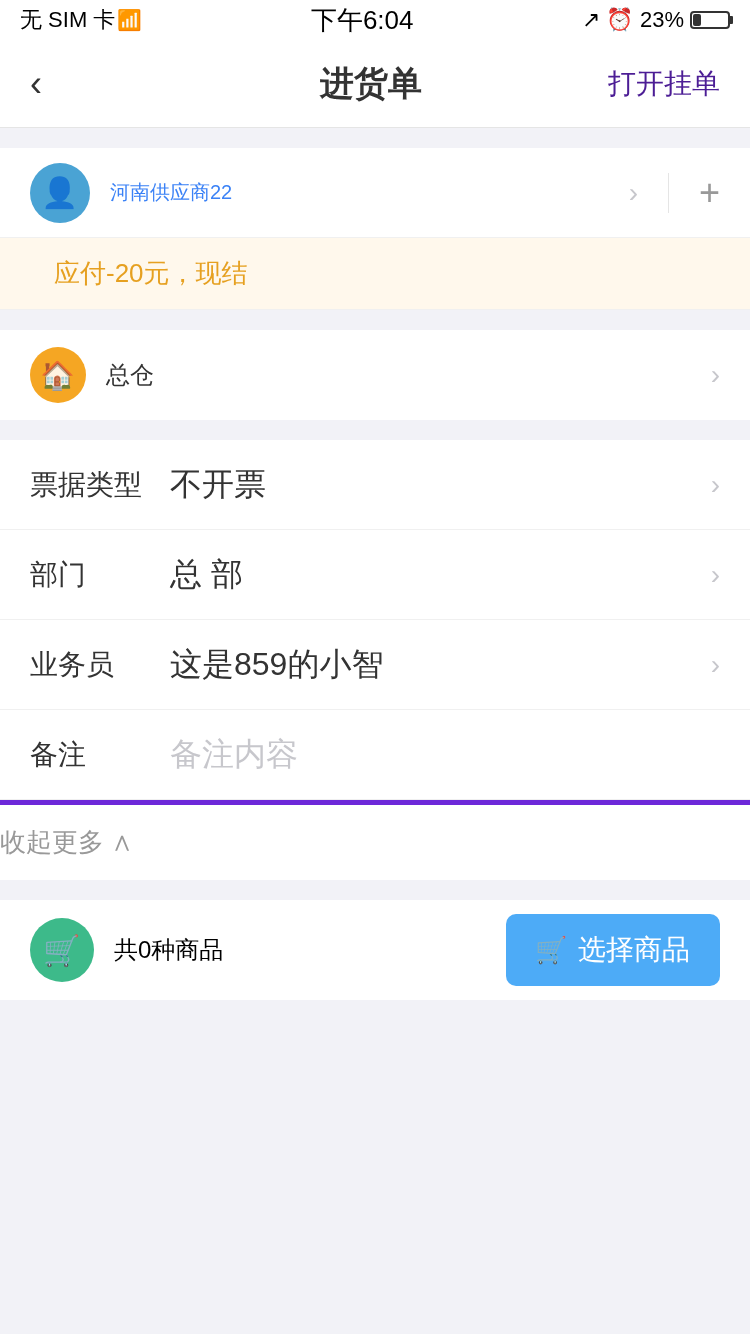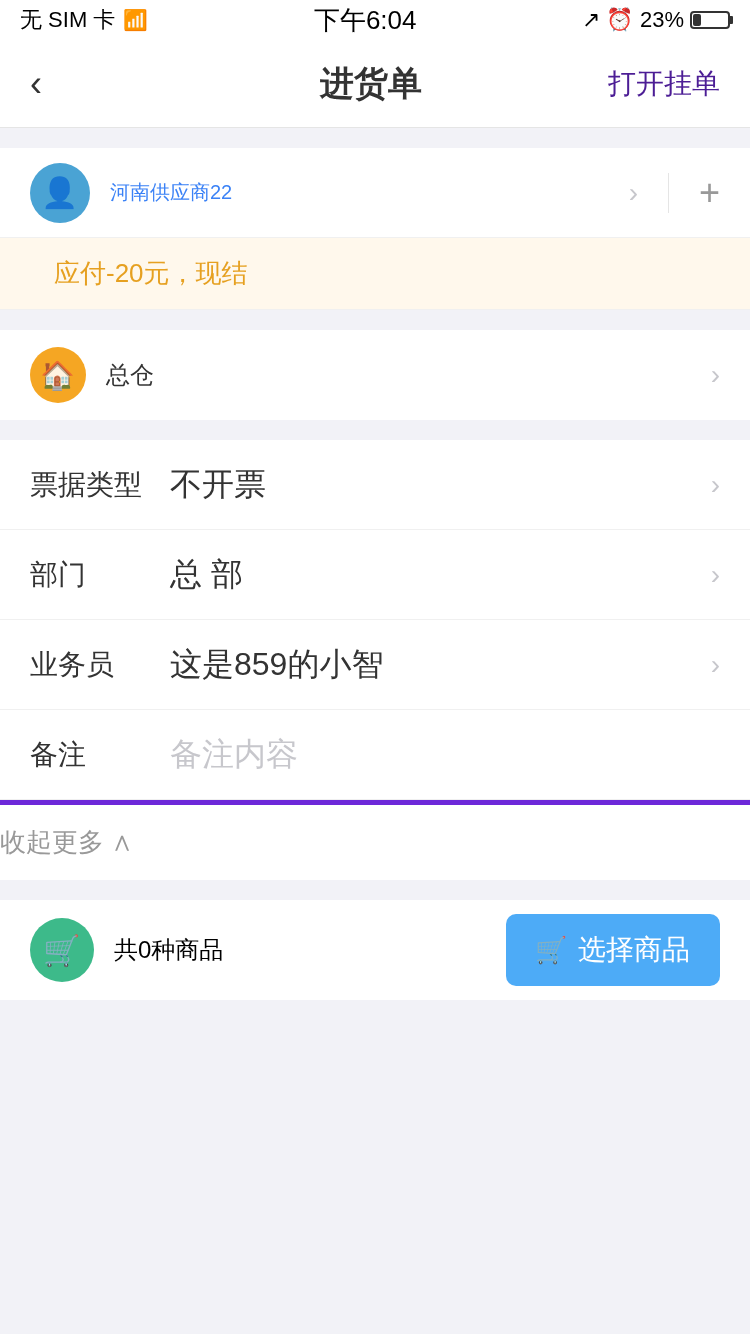--- a/index.html
+++ b/index.html
@@ -18,21 +18,21 @@
       width: 750px;
       height: 40px;
       background: #fff;
       display: flex;
       align-items: center;
       justify-content: space-between;
       padding: 0 20px;
       font-size: 22px;
       color: #000;
     }
-    .status-left { display: flex; align-items: center; gap: 8px; }
+    .status-left { display: flex; align-items: center; gap: 2px; }
     .status-center { font-size: 26px; font-weight: 500; }
     .status-right { display: flex; align-items: center; gap: 6px; font-size: 22px; }
     .wifi-icon { font-size: 20px; }
     .battery-box {
       display: inline-flex;
       align-items: center;
       border: 2px solid #333;
       border-radius: 4px;
       width: 40px;
       height: 18px;

